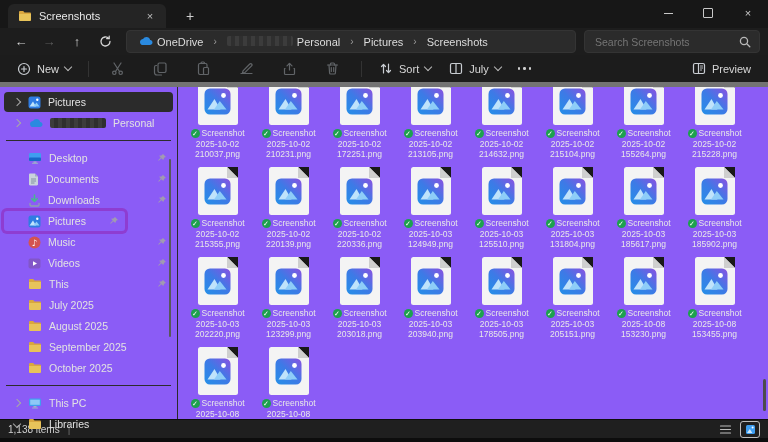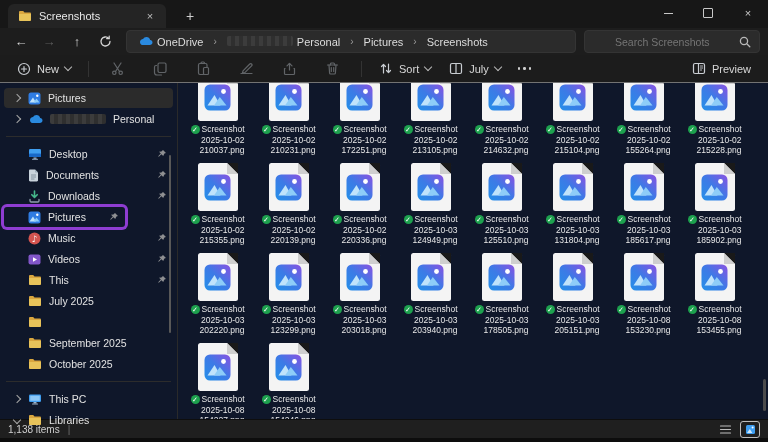--- a/index.html
+++ b/index.html
@@ -1,18 +1,18 @@
 <!DOCTYPE html>
 <html><head>
 <meta charset="utf-8">
 <style>
   html,body{margin:0;padding:0;background:#000;}
   body{width:768px;height:442px;overflow:hidden;font-family:"Liberation Sans","DejaVu Sans",sans-serif;
        -webkit-font-smoothing:antialiased;color:#e6e6e6;position:relative;}
-  .window{width:768px;height:442px;background:#0f172a;display:flex;flex-direction:column;position:relative;}
+  .window{width:768px;height:442px;background:#8b5cf6;display:flex;flex-direction:column;position:relative;}
 
   
   .tabstrip{height:28px;background:#171717;display:flex;align-items:flex-end;position:relative;flex:0 0 auto;}
   .tab{height:24px;margin-left:8px;background:#242424;border-radius:6px 6px 0 0;display:flex;align-items:center;
        gap:7px;padding:0 8px 0 10px;min-width:140px;}
   .tab-title{font-size:11px;color:#e8e8e8;flex:1;}
   .tab-close{color:#bdbdbd;font-size:11px;width:16px;height:16px;display:flex;align-items:center;justify-content:center;border-radius:3px;}
   .newtab{color:#cfcfcf;font-size:14px;margin-left:12px;height:24px;width:24px;display:flex;align-items:center;justify-content:center;}
   .wincontrols{position:absolute;right:0;top:0;height:26px;display:flex;}
   .winbtn{width:40px;height:26px;display:flex;align-items:center;justify-content:center;color:#c8c8c8;font-size:11px;}
@@ -25,24 +25,24 @@
   .navbtn.disabled{color:#5c5c5c;}
   .addressbox{flex:1;height:21px;background:#2b2b2b;border:1px solid #343434;border-radius:4px;margin:0 6px;
               display:flex;align-items:center;padding:0 8px;gap:4px;font-size:11px;color:#dcdcdc;overflow:hidden;}
   .crumb{display:flex;align-items:flex-start;gap:4px;padding:0 3px;white-space:nowrap;}
   .crumb-sep{color:#9a9a9a;font-size:10px;padding:0 3px;}
   .redacted{display:inline-block;width:66px;height:10px;border-radius:2px;
             background:repeating-linear-gradient(90deg,#3c3c3c 0 4px,#2f2f2f 4px 8px);}
   .searchbox{width:158px;height:21px;background:#2b2b2b;border:1px solid #343434;border-radius:4px;
              display:flex;align-items:center;padding:0 8px;gap:6px;}
   .searchbox input{flex:1;background:transparent;border:none;outline:none;color:#b9b9b9;font-size:10.5px;
-                   font-family:inherit;min-width:0;margin-left:20px;}
+                   font-family:inherit;min-width:0;}
 
   
-  .toolbar{height:27px;background:#1c1c1c;border-bottom:1px solid #737373;display:flex;align-items:center;
+  .toolbar{height:27px;background:#1c1c1c;border-bottom:5px solid #737373;display:flex;align-items:center;
            padding:0 10px;gap:4px;flex:0 0 auto;}
   .tool{display:flex;align-items:center;gap:6px;font-size:11px;color:#d8d8d8;padding:3px 7px;border-radius:4px;}
   .tool.dim svg{opacity:.55;}
   .tool .chev{width:5px;height:5px;border-right:1px solid #b9b9b9;border-bottom:1px solid #b9b9b9;
               transform:rotate(45deg);margin-top:-3px;}
   .tb-sep{width:1px;height:16px;background:#333;margin:0 6px;}
   .dots{display:flex;gap:3px;padding:0 6px;}
   .dots i{width:2.5px;height:2.5px;border-radius:50%;background:#cfcfcf;}
   .tool-spacer{flex:1;}
 
@@ -63,21 +63,21 @@
 
   .main{flex:1;position:relative;overflow:hidden;}
   .files-grid{display:grid;grid-template-columns:repeat(8,71px);margin:-12px 0 0 4px;}
   .file-item{width:71px;height:90px;display:flex;flex-direction:column;align-items:center;padding-top:2px;box-sizing:border-box;}
   .file-icon{width:40px;height:48px;background:#f4f4f4;border-radius:2.5px;position:relative;flex:0 0 auto;
              display:flex;align-items:center;justify-content:center;}
   .file-icon .fold{position:absolute;top:0;right:0;width:0;height:0;
                    border-top:11px solid #191919;border-left:11px solid transparent;}
   .file-icon .fold:before{content:"";position:absolute;left:-11px;top:-11px;width:0;height:0;
                    border-bottom:11px solid #cfcfcf;border-right:11px solid transparent;}
-  .file-label{margin-top:3px;font-size:8.5px;line-height:10.5px;color:#e8e8e8;text-align:right;}
+  .file-label{margin-top:3px;font-size:8.5px;line-height:10.5px;color:#e8e8e8;text-align:center;}
   .file-line1{display:flex;align-items:center;justify-content:center;gap:2px;}
   .badge{width:9px;height:9px;border-radius:50%;background:#1da14e;color:#fff;font-size:7px;line-height:9px;
          display:inline-flex;align-items:center;justify-content:center;flex:0 0 auto;}
   .main-scroll{position:absolute;right:2px;bottom:8px;width:3px;height:32px;background:#4c4c4c;border-radius:2px;}
 
   
   .statusbar{height:18px;background:#1f1f1f;border-top:1px solid #0e0e0e;display:flex;align-items:center;
              padding:0 8px;font-size:10px;color:#cfcfcf;flex:0 0 auto;gap:8px;}
   .status-sep{color:#6f6f6f;}
   .status-spacer{flex:1;}
@@ -413,20 +413,21 @@
           <span class="lbl">July 2025</span>
         </div>
         <div class="side-item">
           <span class="tree-chev none"></span>
           <span>
             <svg width="14" height="12" viewBox="0 0 14 12">
               <path d="M1 2.2c0-.7.5-1.2 1.2-1.2h3l1.3 1.4h5.3c.7 0 1.2.5 1.2 1.2v6.2c0 .7-.5 1.2-1.2 1.2H2.2C1.5 11 1 10.5 1 9.8z" fill="#d9a63f"></path>
               <path d="M1 4h12v5.8c0 .7-.5 1.2-1.2 1.2H2.2C1.5 11 1 10.5 1 9.8z" fill="#e8c35a"></path>
             </svg>
           </span>
+          <span class="lbl">August 2025</span>
         </div>
         <div class="side-item">
           <span class="tree-chev none"></span>
           <span>
             <svg width="14" height="12" viewBox="0 0 14 12">
               <path d="M1 2.2c0-.7.5-1.2 1.2-1.2h3l1.3 1.4h5.3c.7 0 1.2.5 1.2 1.2v6.2c0 .7-.5 1.2-1.2 1.2H2.2C1.5 11 1 10.5 1 9.8z" fill="#d9a63f"></path>
               <path d="M1 4h12v5.8c0 .7-.5 1.2-1.2 1.2H2.2C1.5 11 1 10.5 1 9.8z" fill="#e8c35a"></path>
             </svg>
           </span>
           <span class="lbl">September 2025</span>

